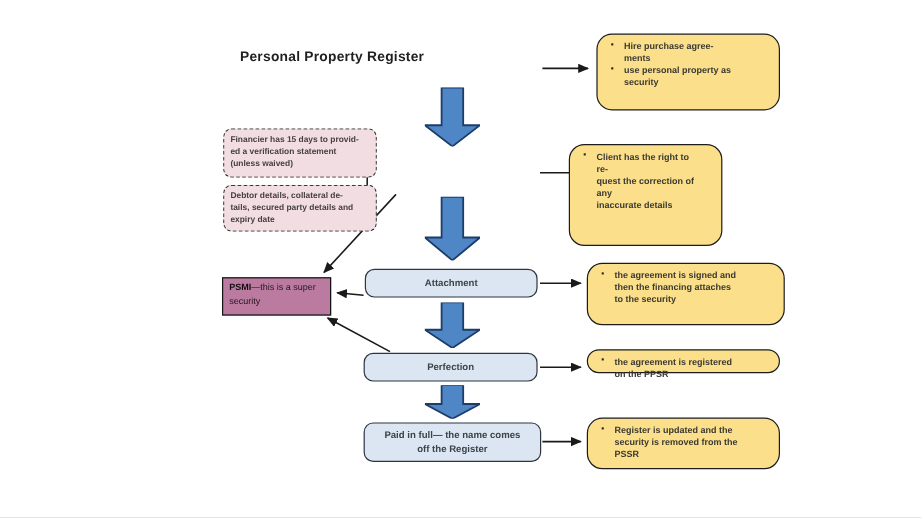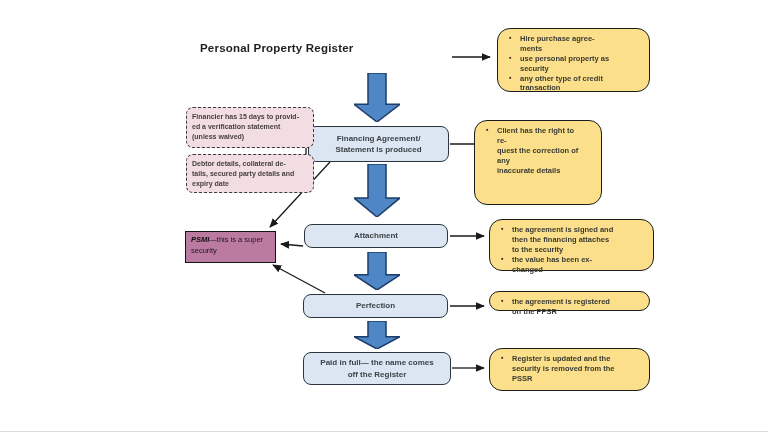--- a/index.html
+++ b/index.html
@@ -36,21 +36,21 @@
   .note {
     position:absolute; background:#f2dde3; border:1.8px dashed #3a3a3a;
     border-radius:7px; padding:4px 5px; font-size:7px; font-weight:bold;
     color:#474040; line-height:1.4; white-space:pre-line;
   }
   
   .psmi {
     position:absolute; background:#bb7ba0; border:1.7px solid #141414;
     padding:3px 5px; font-size:7.5px; color:#24151d; line-height:1.45;
   }
-  .psmi .term { font-weight:bold; color:#101010;font-style:italic; }
+  .psmi .term { font-weight:bold; color:#101010; }
   
   .bigarrow { position:absolute; }
   .bigarrow polygon {
     fill:#4e86c6; stroke:#1d3c68; stroke-width:1.5; vector-effect:non-scaling-stroke;
   }
   
   .connectors { position:absolute; left:0; top:0; width:768px; height:432px; pointer-events:none; }
   .connectors line { stroke:#1a1a1a; stroke-width:1.3; }
   .slide-edge { position:absolute; left:0; bottom:0; width:100%; height:1px; background:#dcdcdc; }
 </style>
@@ -84,51 +84,45 @@
   <svg class="bigarrow" style="left:354px;top:164px;width:46px;height:53px" viewBox="0 0 46 50" preserveAspectRatio="none">
     <polygon points="14,0 32,0 32,32 46,32 23,50 0,32 14,32"></polygon>
   </svg>
   <svg class="bigarrow" style="left:354px;top:252px;width:46px;height:38px" viewBox="0 0 46 50" preserveAspectRatio="none">
     <polygon points="14,0 32,0 32,30 46,30 23,50 0,30 14,30"></polygon>
   </svg>
   <svg class="bigarrow" style="left:354px;top:321px;width:46px;height:28px" viewBox="0 0 46 50" preserveAspectRatio="none">
     <polygon points="14,0 32,0 32,28 46,28 23,50 0,28 14,28"></polygon>
   </svg>
 
-  <div class="flow" style="left:308px;top:126px;width:141px;height:36px">Financing Agreement/
-Statement is produced</div>
   <div class="flow" style="left:304px;top:224px;width:144px;height:24px">Attachment</div>
   <div class="flow" style="left:303px;top:294px;width:145px;height:24px">Perfection</div>
   <div class="flow" style="left:303px;top:352px;width:148px;height:33px">Paid in full— the name comes
 off the Register</div>
 
   <div class="callout" style="left:497px;top:28px;width:153px;height:64px">
     <ul>
       <li>Hire purchase agree-
 ments</li>
       <li>use personal property as
 security</li>
-      <li>any other type of credit
-transaction</li>
     </ul>
   </div>
   <div class="callout" style="left:474px;top:120px;width:128px;height:85px">
     <ul>
       <li>Client has the right to re-
 quest the correction of any
 inaccurate details</li>
     </ul>
   </div>
   <div class="callout" style="left:489px;top:219px;width:165px;height:52px">
     <ul>
       <li>the agreement is signed and
 then the financing attaches
 to the security</li>
-      <li>the value has been ex-
-changed</li>
     </ul>
   </div>
   <div class="callout" style="left:489px;top:291px;width:161px;height:20px">
     <ul>
       <li>the agreement is registered
 on the PPSR</li>
     </ul>
   </div>
   <div class="callout" style="left:489px;top:348px;width:161px;height:43px">
     <ul>

